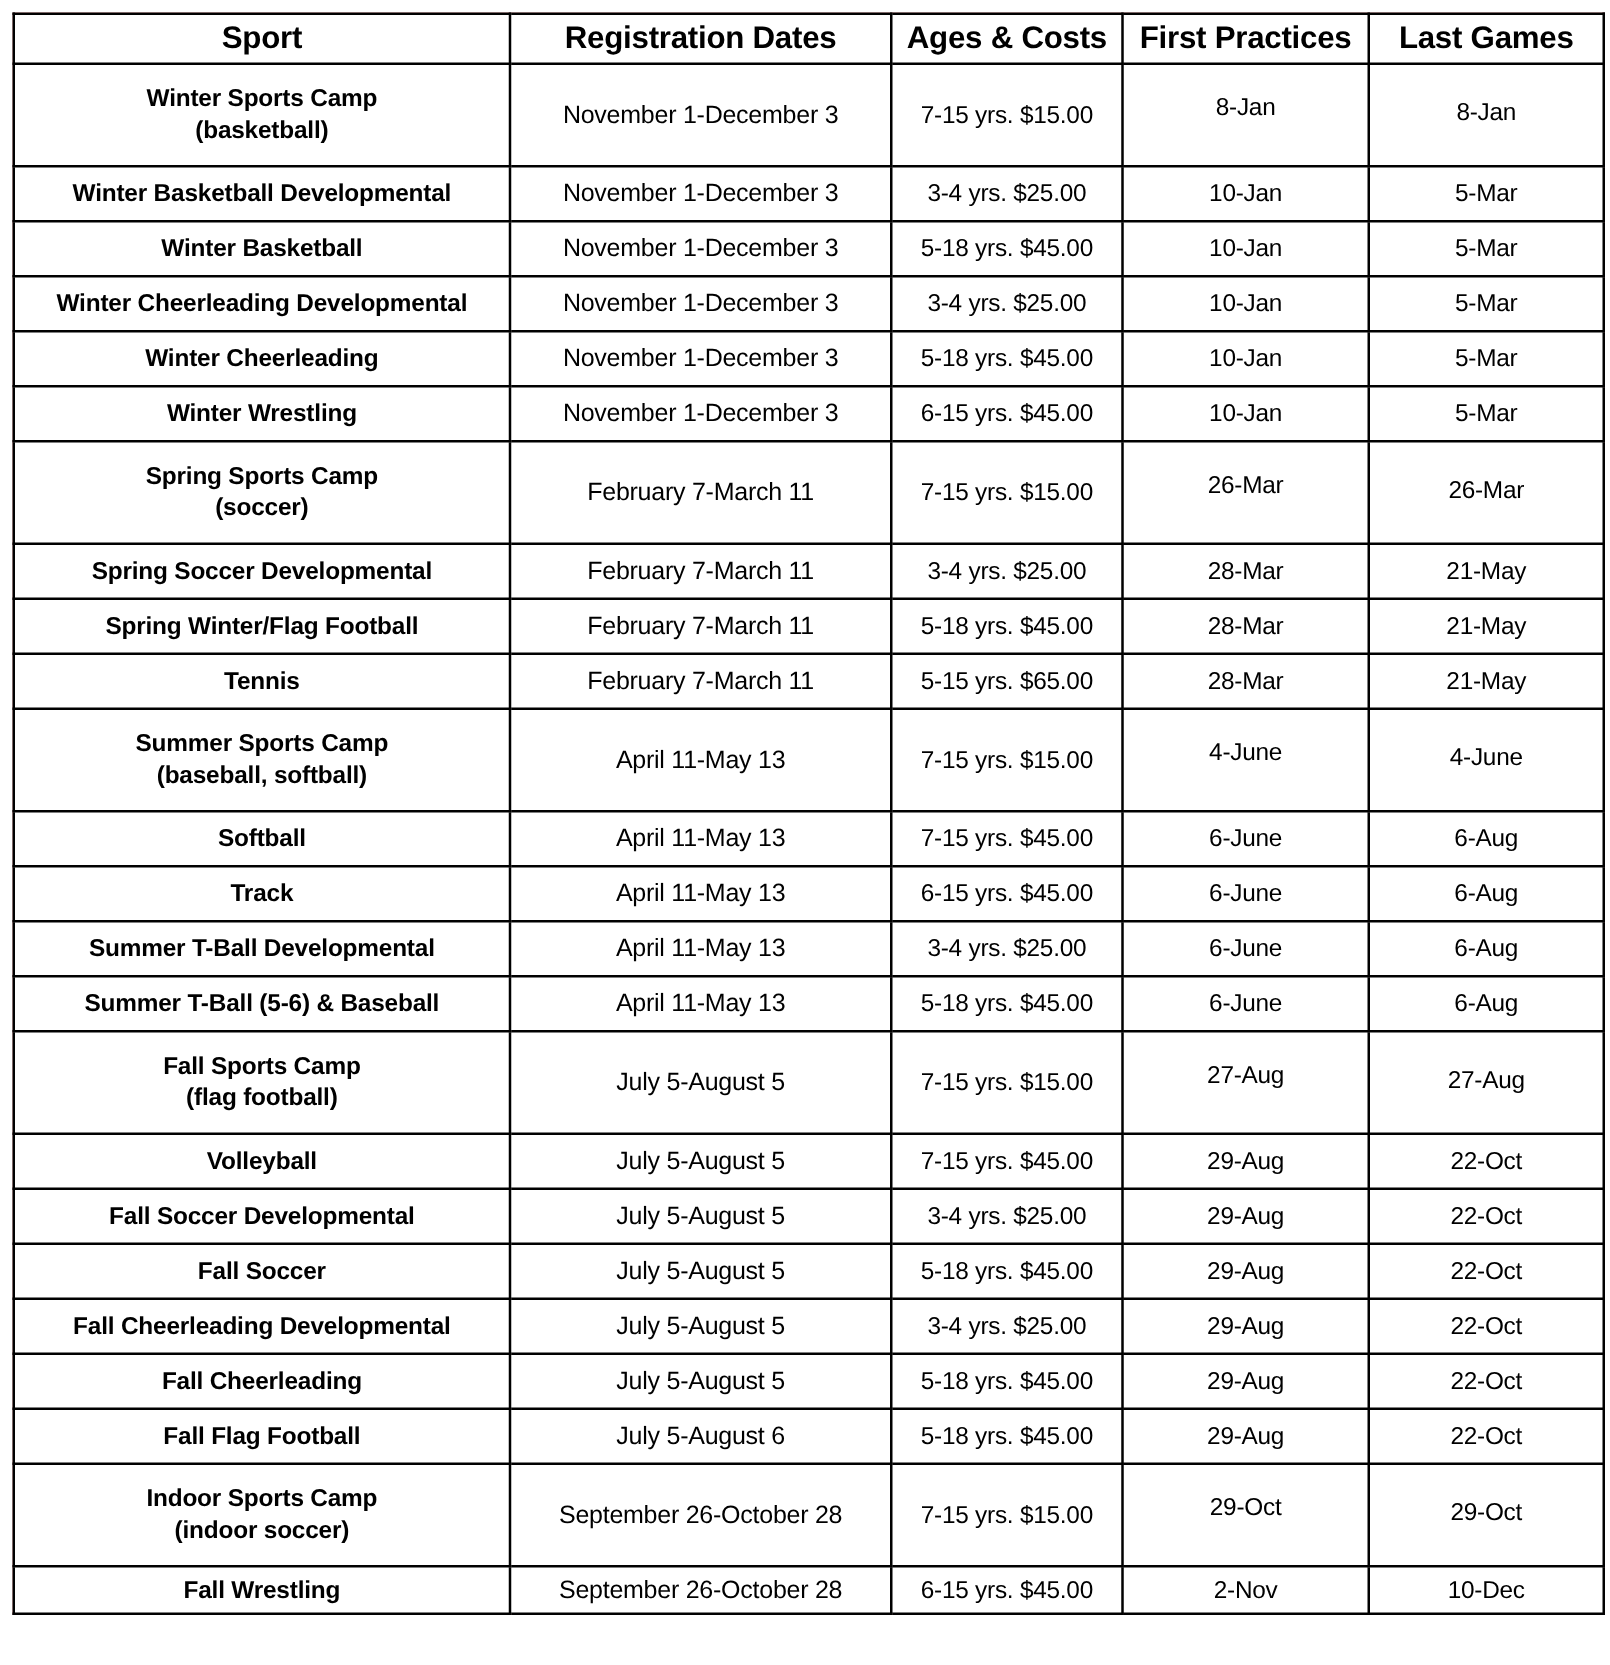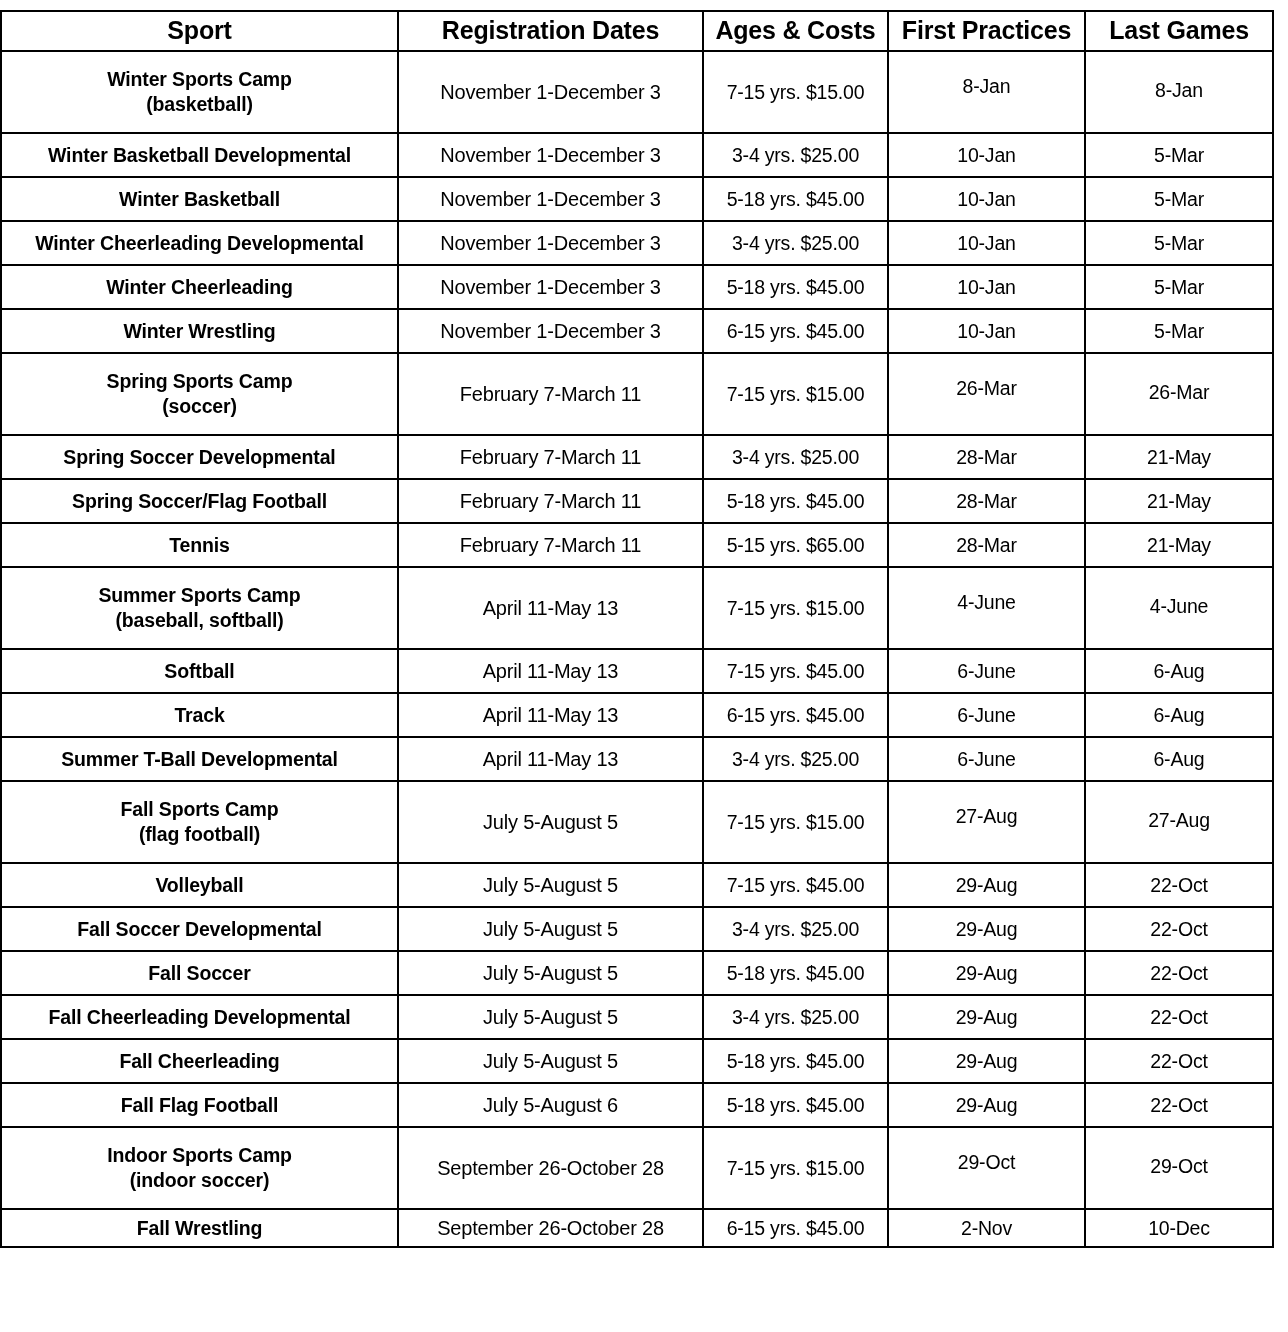--- a/index.html
+++ b/index.html
@@ -15,21 +15,21 @@
     overflow: hidden;
   }
   .page {
     position: relative;
     width: 1288px;
     height: 1332px;
     background: #ffffff;
   }
   .sched-table {
     position: absolute;
-    left: 0;
+    left: 10px;
     top: 10px;
     width: 1272px;
     border-collapse: collapse;
     table-layout: fixed;
     background: #fca5a5;
   }
   .sched-table td, .sched-table th {
     border: 2px solid #000000;
     padding: 2px 4px;
     text-align: center;
@@ -177,21 +177,21 @@
           <td class="sport">
             <span class="sport-line">Spring Soccer Developmental</span>
           </td>
           <td class="reg">February 7-March 11</td>
           <td class="ages">3-4 yrs. $25.00</td>
           <td class="first">28-Mar</td>
           <td class="last">21-May</td>
         </tr>
         <tr class="nudge">
           <td class="sport">
-            <span class="sport-line">Spring Soccer/Flag Football</span>
+            <span class="sport-line">Spring Winter/Flag Football</span>
           </td>
           <td class="reg">February 7-March 11</td>
           <td class="ages">5-18 yrs. $45.00</td>
           <td class="first">28-Mar</td>
           <td class="last">21-May</td>
         </tr>
         <tr class="nudge">
           <td class="sport">
             <span class="sport-line">Tennis</span>
           </td>
@@ -230,20 +230,29 @@
         </tr>
         <tr class="nudge">
           <td class="sport">
             <span class="sport-line">Summer T-Ball Developmental</span>
           </td>
           <td class="reg">April 11-May 13</td>
           <td class="ages">3-4 yrs. $25.00</td>
           <td class="first">6-June</td>
           <td class="last">6-Aug</td>
         </tr>
+        <tr class="nudge">
+          <td class="sport">
+            <span class="sport-line">Summer T-Ball (5-6) &amp; Baseball</span>
+          </td>
+          <td class="reg">April 11-May 13</td>
+          <td class="ages">5-18 yrs. $45.00</td>
+          <td class="first">6-June</td>
+          <td class="last">6-Aug</td>
+        </tr>
         <tr class="tall">
           <td class="sport">
             <span class="sport-line">Fall Sports Camp</span>
             <span class="sport-line">(flag football)</span>
           </td>
           <td class="reg">July 5-August 5</td>
           <td class="ages">7-15 yrs. $15.00</td>
           <td class="first">27-Aug</td>
           <td class="last">27-Aug</td>
         </tr>

